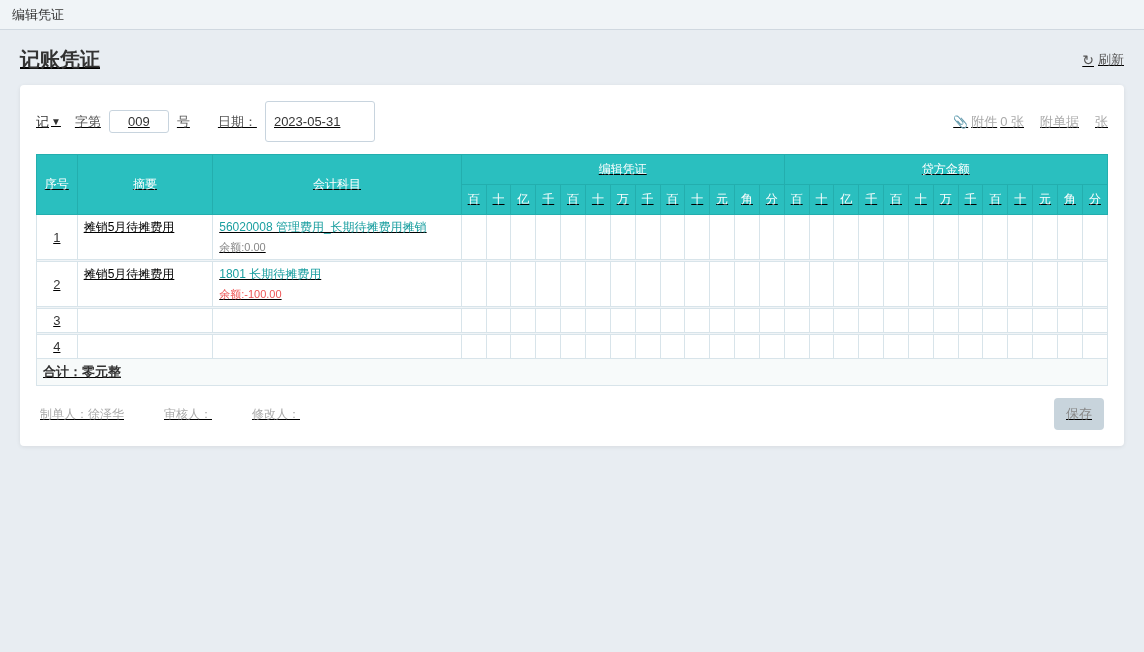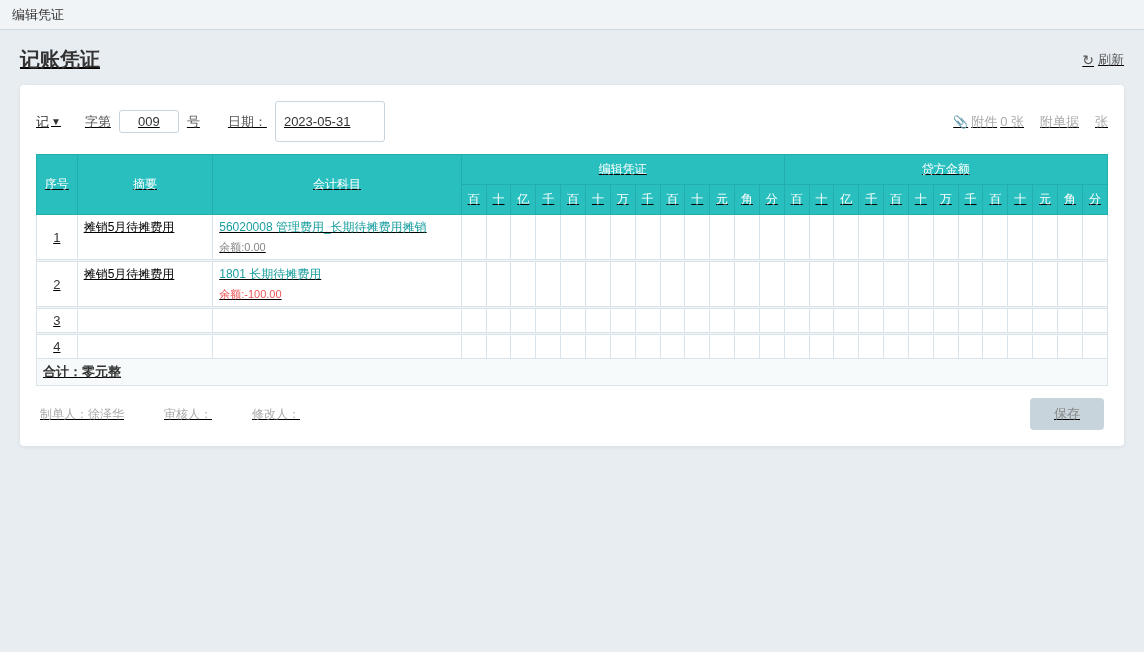--- a/index.html
+++ b/index.html
@@ -64,21 +64,21 @@
     .type-select {
       display: flex;
       align-items: center;
       gap: 2px;
       color: #333;
       font-size: 13px;
       cursor: pointer;
     }
     .zi-di-label {
       color: #555;
-      margin-left: 16px;
+      margin-left: 6px;
     }
     .number-input {
       border: 1px solid #c8d4de;
       border-radius: 3px;
       padding: 3px 8px;
       width: 60px;
       font-size: 13px;
       text-align: center;
       color: #333;
     }
@@ -186,21 +186,21 @@
       display: flex;
       gap: 40px;
       color: #aaa;
       font-size: 12px;
     }
     .save-btn {
       background: #c8d4dc;
       color: #888;
       border: none;
       border-radius: 4px;
-      padding: 7px 24px;
+      padding: 7px 12px;
       font-size: 13px;
       cursor: pointer;
     }
     .chevron-icon { font-size: 10px; }
     .refresh-icon { display: inline-block; font-size: 14px; }
     .clip-icon { font-size: 12px; }
   </style>
 </head>
 <body>
 

